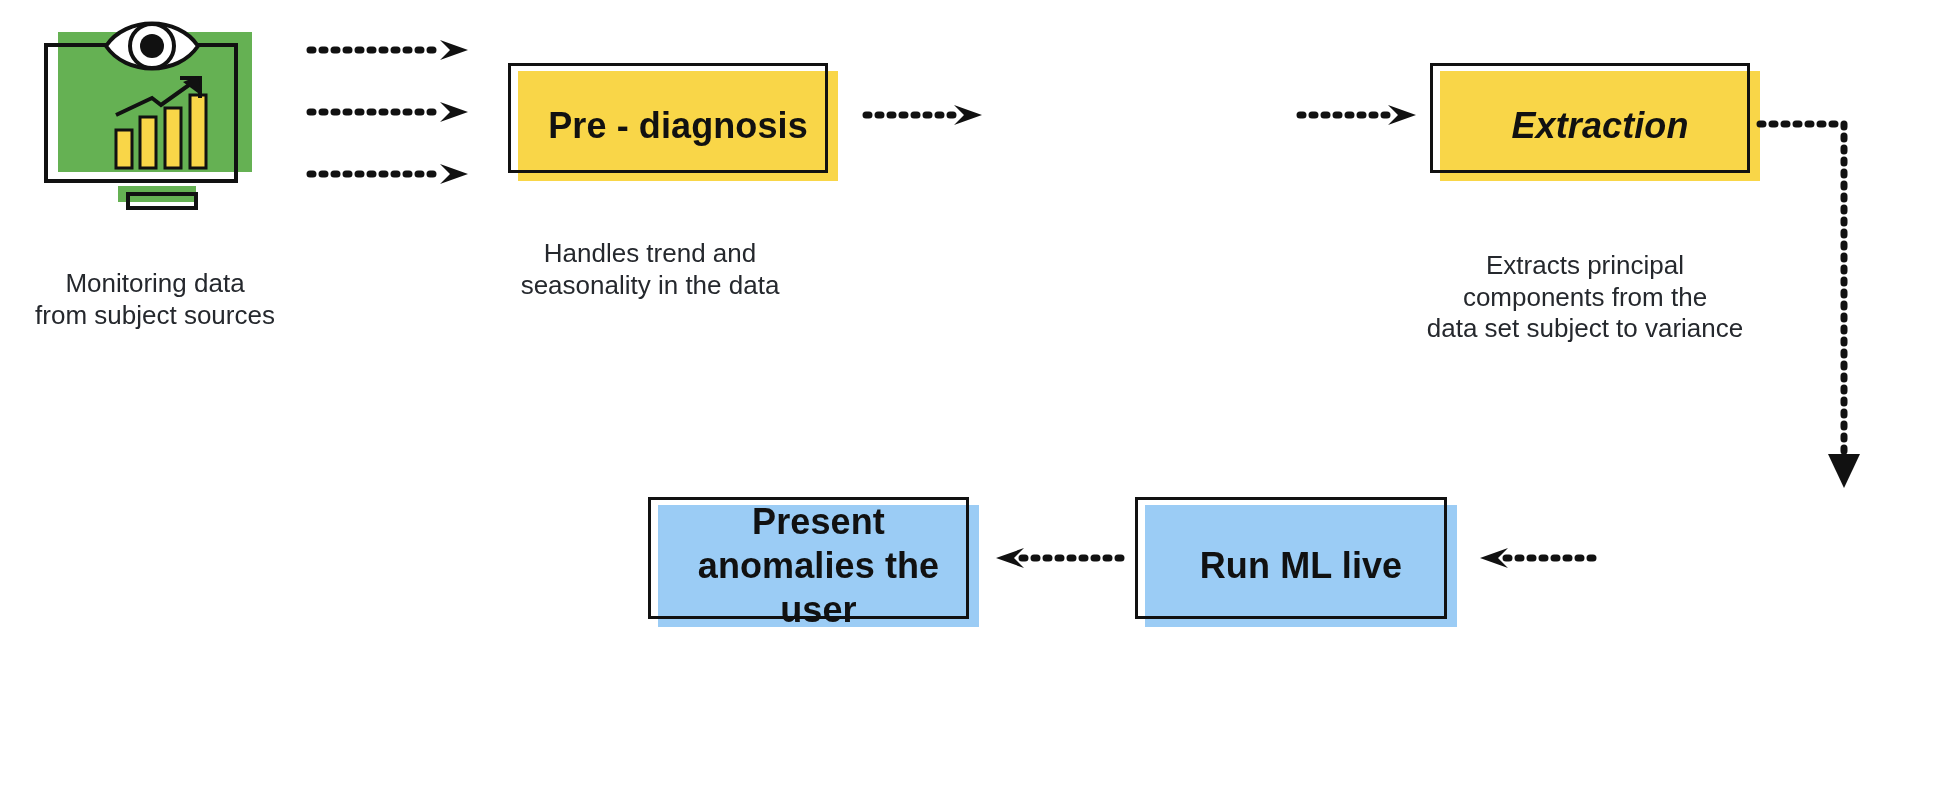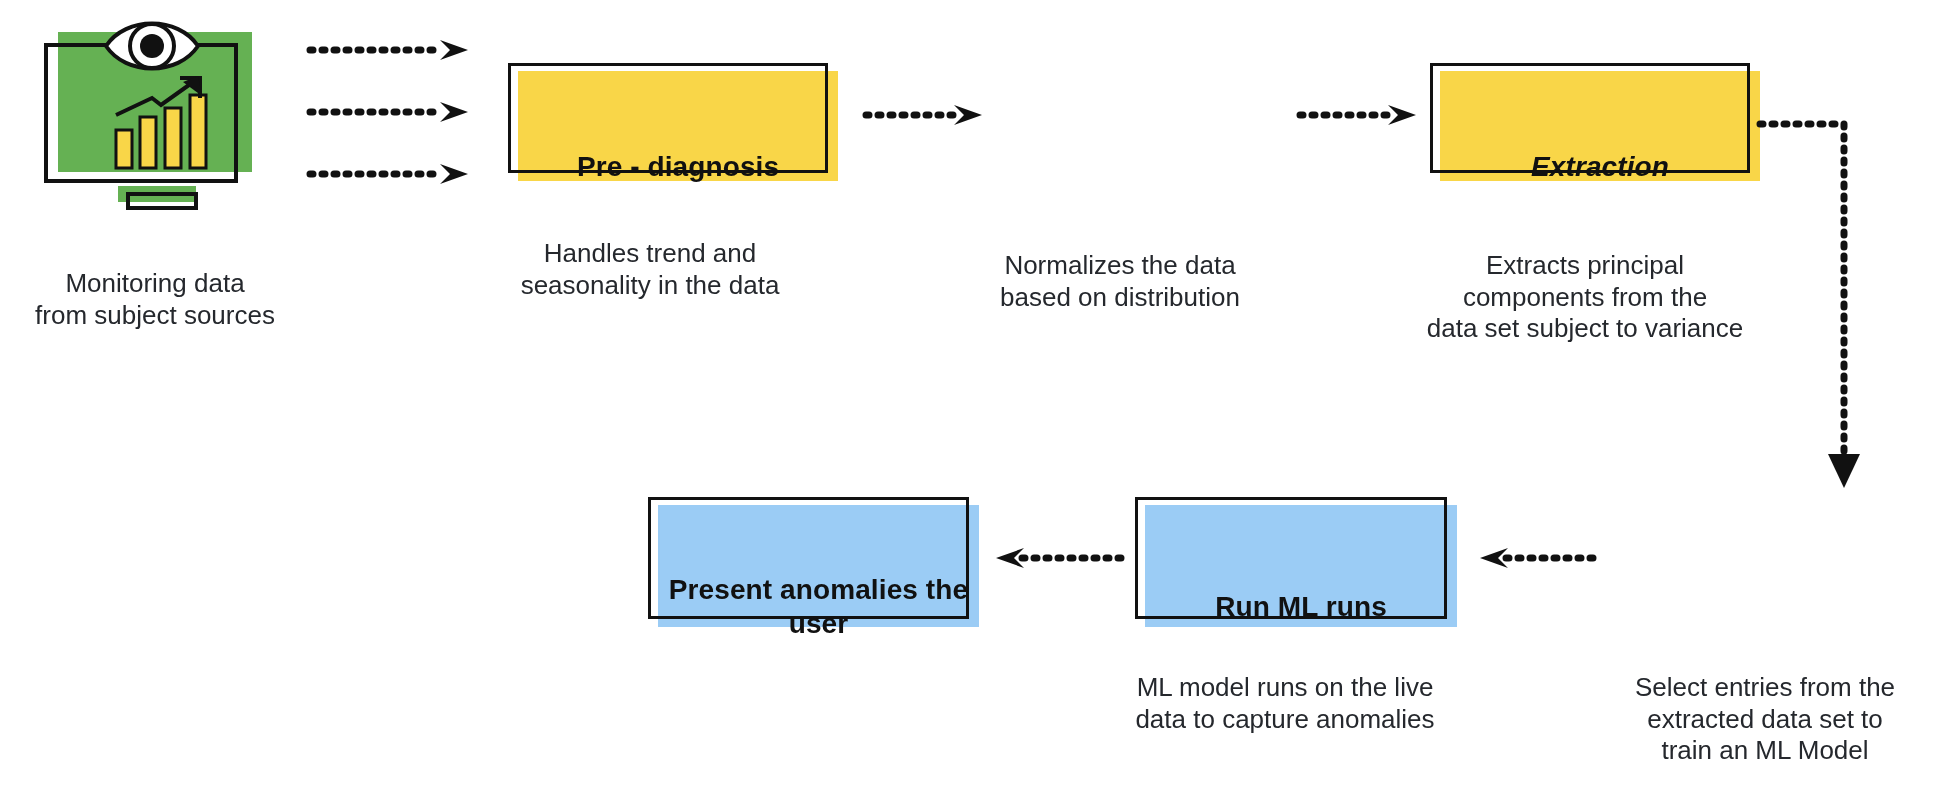--- a/index.html
+++ b/index.html
@@ -18,22 +18,22 @@
     position:absolute;left:10px;top:8px;width:100%;height:100%;
     box-sizing:border-box;
   }
   .node .outline{
     position:absolute;left:0;top:0;width:100%;height:100%;
     box-sizing:border-box;border:3px solid #111111;background:transparent;
   }
   .node .label{
     position:absolute;left:10px;top:8px;width:100%;height:100%;
     display:flex;align-items:center;justify-content:center;
-    text-align:center;font-weight:bold;font-size:28px;letter-spacing:.1px;
-    color:#111111;line-height:1.22;box-sizing:border-box;padding:0 10px;margin-top:41px;
+    text-align:center;font-weight:bold;font-size:36px;letter-spacing:.1px;
+    color:#111111;line-height:1.22;box-sizing:border-box;padding:0 10px;
   }
   .yellow .fill{background:#F9D648;}
   .blue   .fill{background:#9BCCF5;}
 
   
   .caption{
     position:absolute;text-align:center;
     font-size:26px;line-height:1.22;color:#25282d;
     font-weight:400;white-space:pre-line;
   }
@@ -100,58 +100,51 @@
     <div class="label">Pre - diagnosis</div>
   </div>
   <div class="caption" style="left:480px;top:238px;width:340px;">Handles trend and
 seasonality in the data</div>
 
   <svg class="arrow-svg" style="left:866px;top:105px;width:130px;height:20px;">
     <line x1="0" y1="10" x2="90" y2="10" stroke="#111" stroke-width="7" stroke-dasharray="3 9" stroke-linecap="round"></line>
     <path d="M88 0 L116 10 L88 20 L98 10 Z" fill="#111"></path>
   </svg>
 
-  <div class="caption" style="left:950px;top:250px;width:340px;">Normalizes the data
-based on distribution</div>
 
   <svg class="arrow-svg" style="left:1300px;top:105px;width:130px;height:20px;">
     <line x1="0" y1="10" x2="90" y2="10" stroke="#111" stroke-width="7" stroke-dasharray="3 9" stroke-linecap="round"></line>
     <path d="M88 0 L116 10 L88 20 L98 10 Z" fill="#111"></path>
   </svg>
 
   <div class="node yellow" style="left:1430px;top:63px;width:320px;height:110px;font-style:italic;">
     <div class="fill"></div>
     <div class="outline"></div>
     <div class="label">Extraction</div>
   </div>
   <div class="caption" style="left:1370px;top:250px;width:430px;">Extracts principal
 components from the
 data set subject to variance</div>
 
   <svg class="arrow-svg" style="left:1760px;top:110px;width:180px;height:390px;">
     <path d="M0 14 L84 14 L84 348" fill="none" stroke="#111" stroke-width="7" stroke-dasharray="3 9" stroke-linecap="round"></path>
     <path d="M68 344 L100 344 L84 378 Z" fill="#111"></path>
   </svg>
 
-  <div class="caption" style="left:1580px;top:672px;width:370px;">Select entries from the
-extracted data set to
-train an ML Model</div>
 
   <svg class="arrow-svg" style="left:1472px;top:548px;width:136px;height:20px;">
     <line x1="34" y1="10" x2="126" y2="10" stroke="#111" stroke-width="7" stroke-dasharray="3 9" stroke-linecap="round"></line>
     <path d="M36 0 L8 10 L36 20 L26 10 Z" fill="#111"></path>
   </svg>
 
   <div class="node blue" style="left:1135px;top:497px;width:312px;height:122px;">
     <div class="fill"></div>
     <div class="outline"></div>
-    <div class="label">Run ML runs</div>
+    <div class="label">Run ML live</div>
   </div>
-  <div class="caption" style="left:1080px;top:672px;width:410px;">ML model runs on the live
-data to capture anomalies</div>
 
   <svg class="arrow-svg" style="left:988px;top:548px;width:150px;height:20px;">
     <line x1="34" y1="10" x2="138" y2="10" stroke="#111" stroke-width="7" stroke-dasharray="3 9" stroke-linecap="round"></line>
     <path d="M36 0 L8 10 L36 20 L26 10 Z" fill="#111"></path>
   </svg>
 
   <div class="node blue" style="left:648px;top:497px;width:321px;height:122px;">
     <div class="fill"></div>
     <div class="outline"></div>
     <div class="label">Present anomalies

